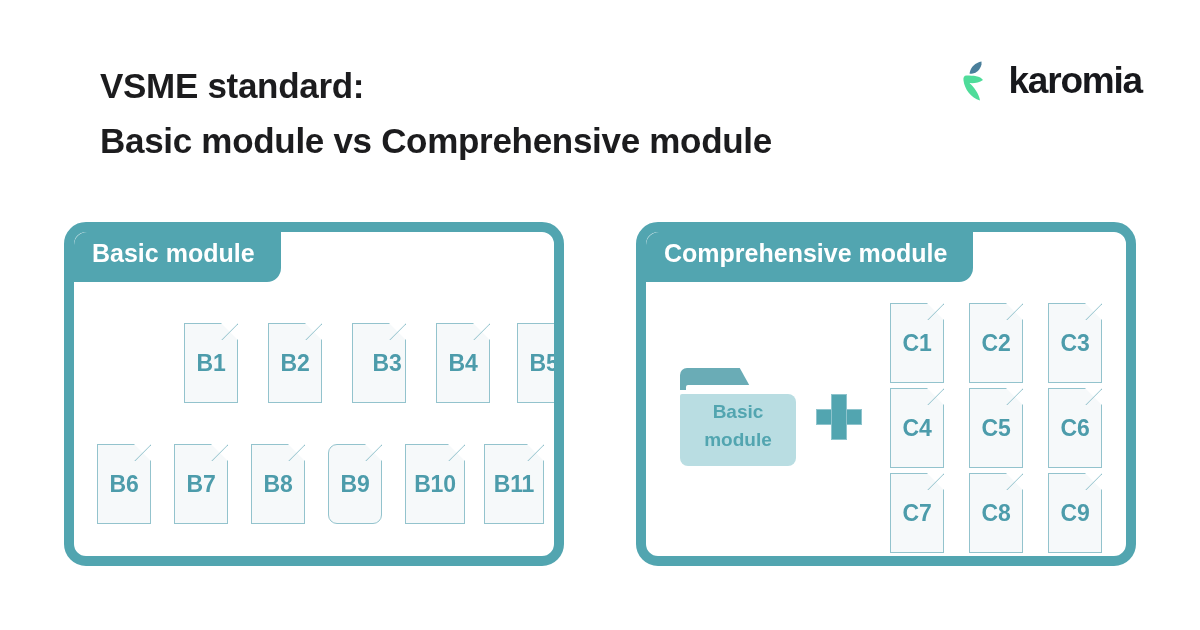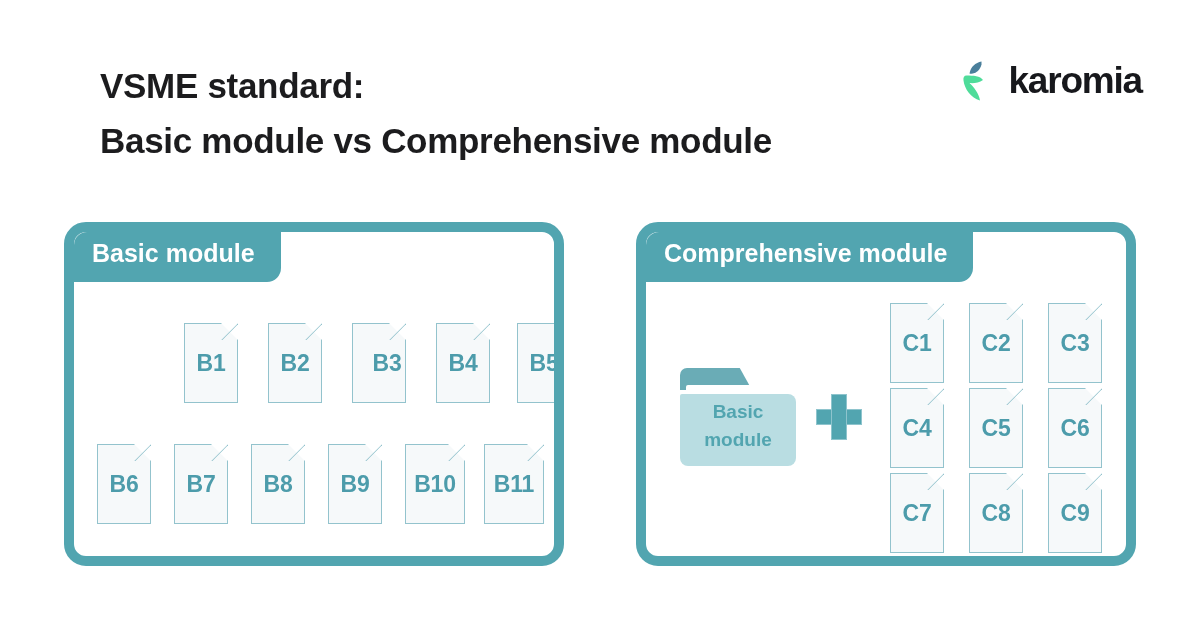--- a/index.html
+++ b/index.html
@@ -232,21 +232,21 @@
 
       <div class="doc" style="left:23px; top:212px;">
         <span class="doc-label">B6</span>
       </div>
       <div class="doc" style="left:100px; top:212px;">
         <span class="doc-label">B7</span>
       </div>
       <div class="doc" style="left:177px; top:212px;">
         <span class="doc-label">B8</span>
       </div>
-      <div class="doc" style="left:254px; top:212px;">
+      <div class="doc" style="left:254px; top:212px;border-radius:9px;">
         <span class="doc-label">B9</span>
       </div>
       <div class="doc wide" style="left:331px; top:212px;">
         <span class="doc-label">B10</span>
       </div>
       <div class="doc wide" style="left:410px; top:212px;">
         <span class="doc-label">B11</span>
       </div>
     </div>
   </div>

